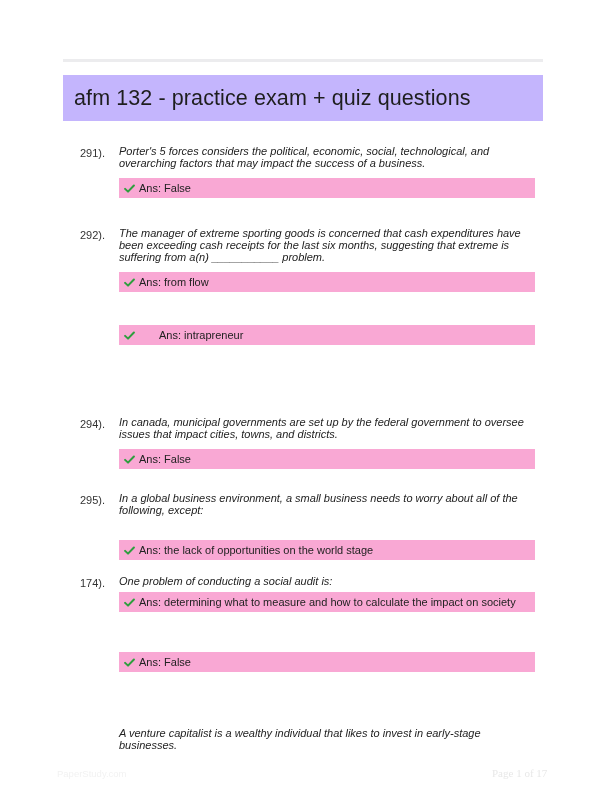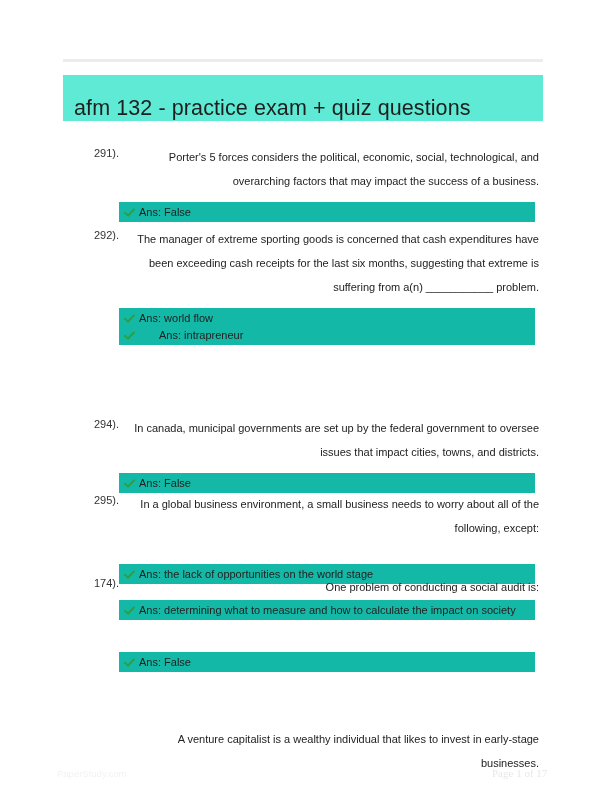--- a/index.html
+++ b/index.html
@@ -22,58 +22,58 @@
       width: 480px;
       height: 3px;
       background: #ececee;
     }
     .header {
       position: absolute;
       left: 63px;
       top: 75px;
       width: 480px;
       height: 46px;
-      background: #5eead4;
+      background: #c4b5fd;
       box-sizing: border-box;
       padding-left: 11px;
       display: flex;
-      align-items: flex-end;
+      align-items: center;
     }
     .header-title {
       font-size: 21.5px;
       color: #1e1e1e;
       letter-spacing: 0.1px;
     }
     .question {
       position: absolute;
       left: 80px;
       width: 460px;
     }
     .q-row {
       display: flex;
-      text-align: right;
     }
     .q-num {
       width: 39px;
       flex: 0 0 39px;
       font-size: 11px;
       line-height: 16px;
       color: #333333;
     }
     .q-text {
       font-size: 11px;
-      line-height: 24px;
+      line-height: 12px;
       color: #222222;
       width: 420px;
+      font-style: italic;
     }
     .ans {
       margin-left: 39px;
       width: 416px;
       height: 20px;
-      background: #14b8a6;
+      background: #f9a8d4;
       display: flex;
       align-items: center;
       box-sizing: border-box;
       padding-left: 5px;
       font-size: 11px;
       color: #222222;
     }
     .check-icon {
       width: 11px;
       height: 11px;
@@ -120,21 +120,21 @@
 
 <div class="question" style="top:227px;">
   <div class="q-row">
     <span class="q-num">292).</span>
     <span class="q-text">The manager of extreme sporting goods is concerned that cash expenditures have been exceeding cash receipts for the last six months, suggesting that extreme is suffering from a(n) ___________ problem.</span>
   </div>
   <div class="ans" style="margin-top:9px;">
     <svg class="check-icon" viewBox="0 0 12 12">
         <path d="M1.2 6.4 L4.4 9.4 L10.8 2.8" fill="none" stroke="#2e9e3e" stroke-width="2.2" stroke-linecap="round" stroke-linejoin="round"></path>
       </svg>
-    <span>Ans: world flow</span>
+    <span>Ans: from flow</span>
   </div>
 </div>
 
 <div class="question" style="top:325px;">
   <div class="ans" style="gap:20px;">
     <svg class="check-icon" viewBox="0 0 12 12">
         <path d="M1.2 6.4 L4.4 9.4 L10.8 2.8" fill="none" stroke="#2e9e3e" stroke-width="2.2" stroke-linecap="round" stroke-linejoin="round"></path>
       </svg>
     <span>Ans: intrapreneur</span>
   </div>

